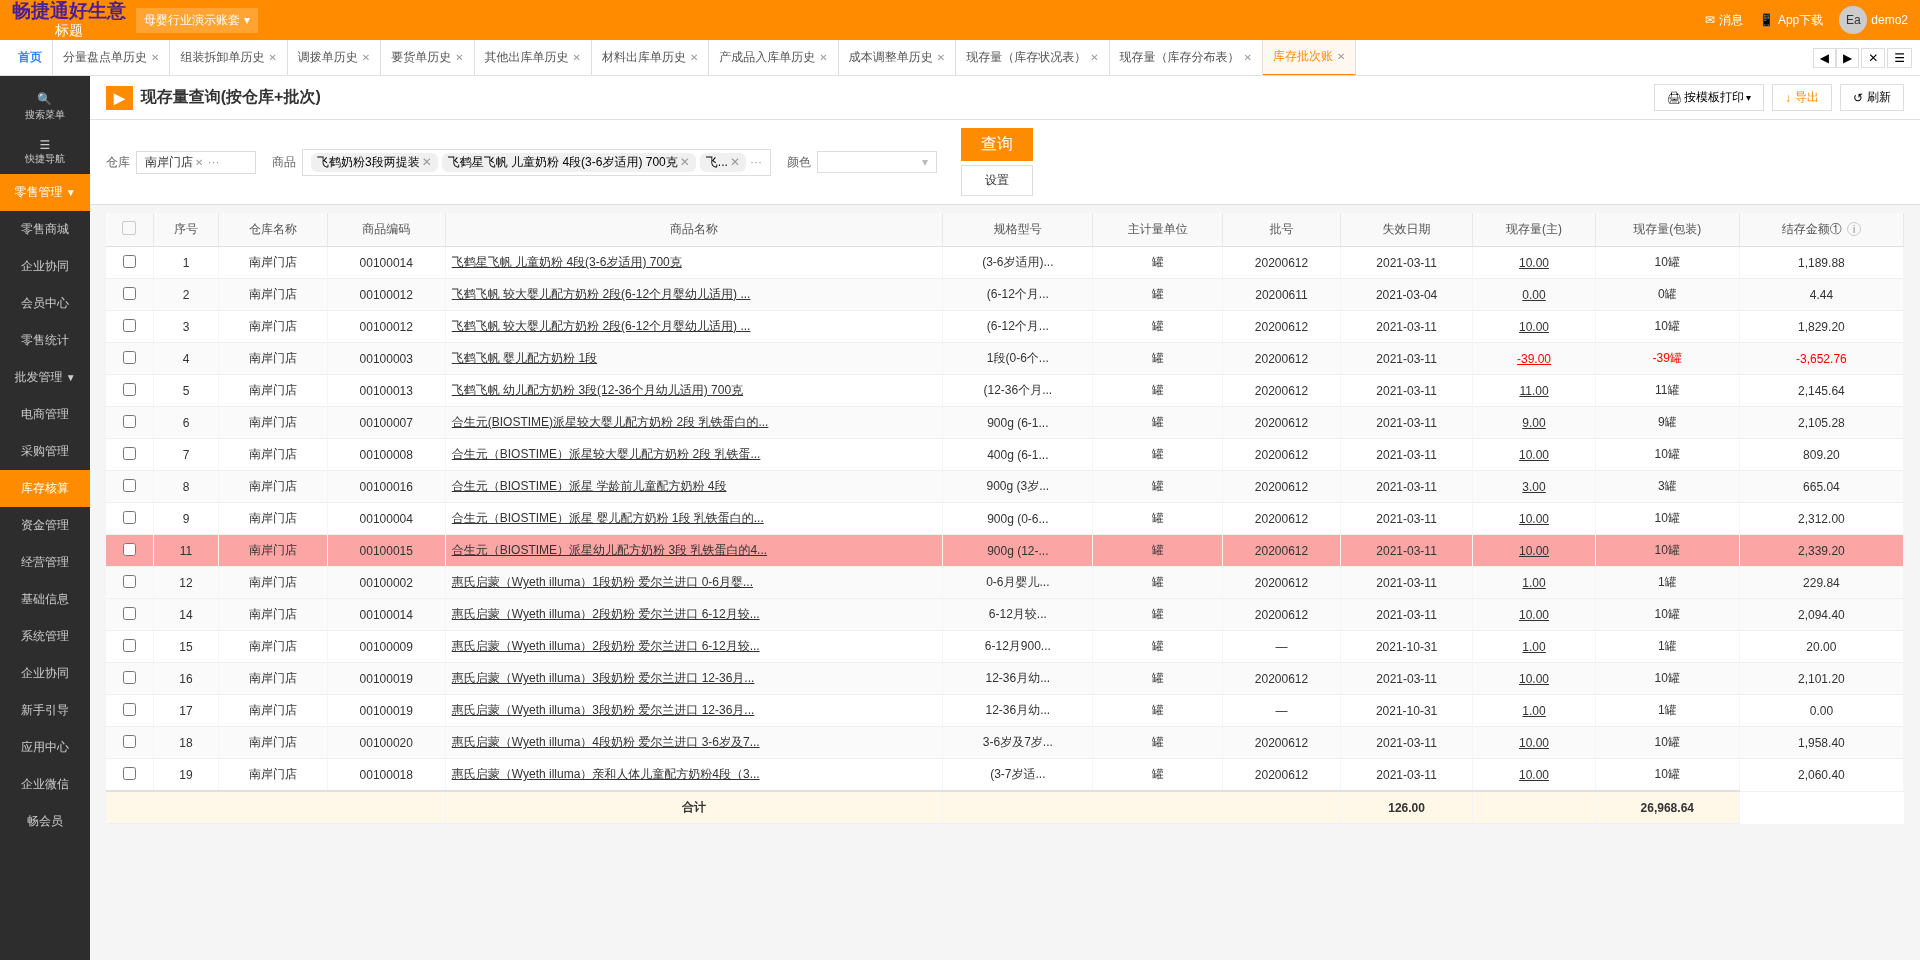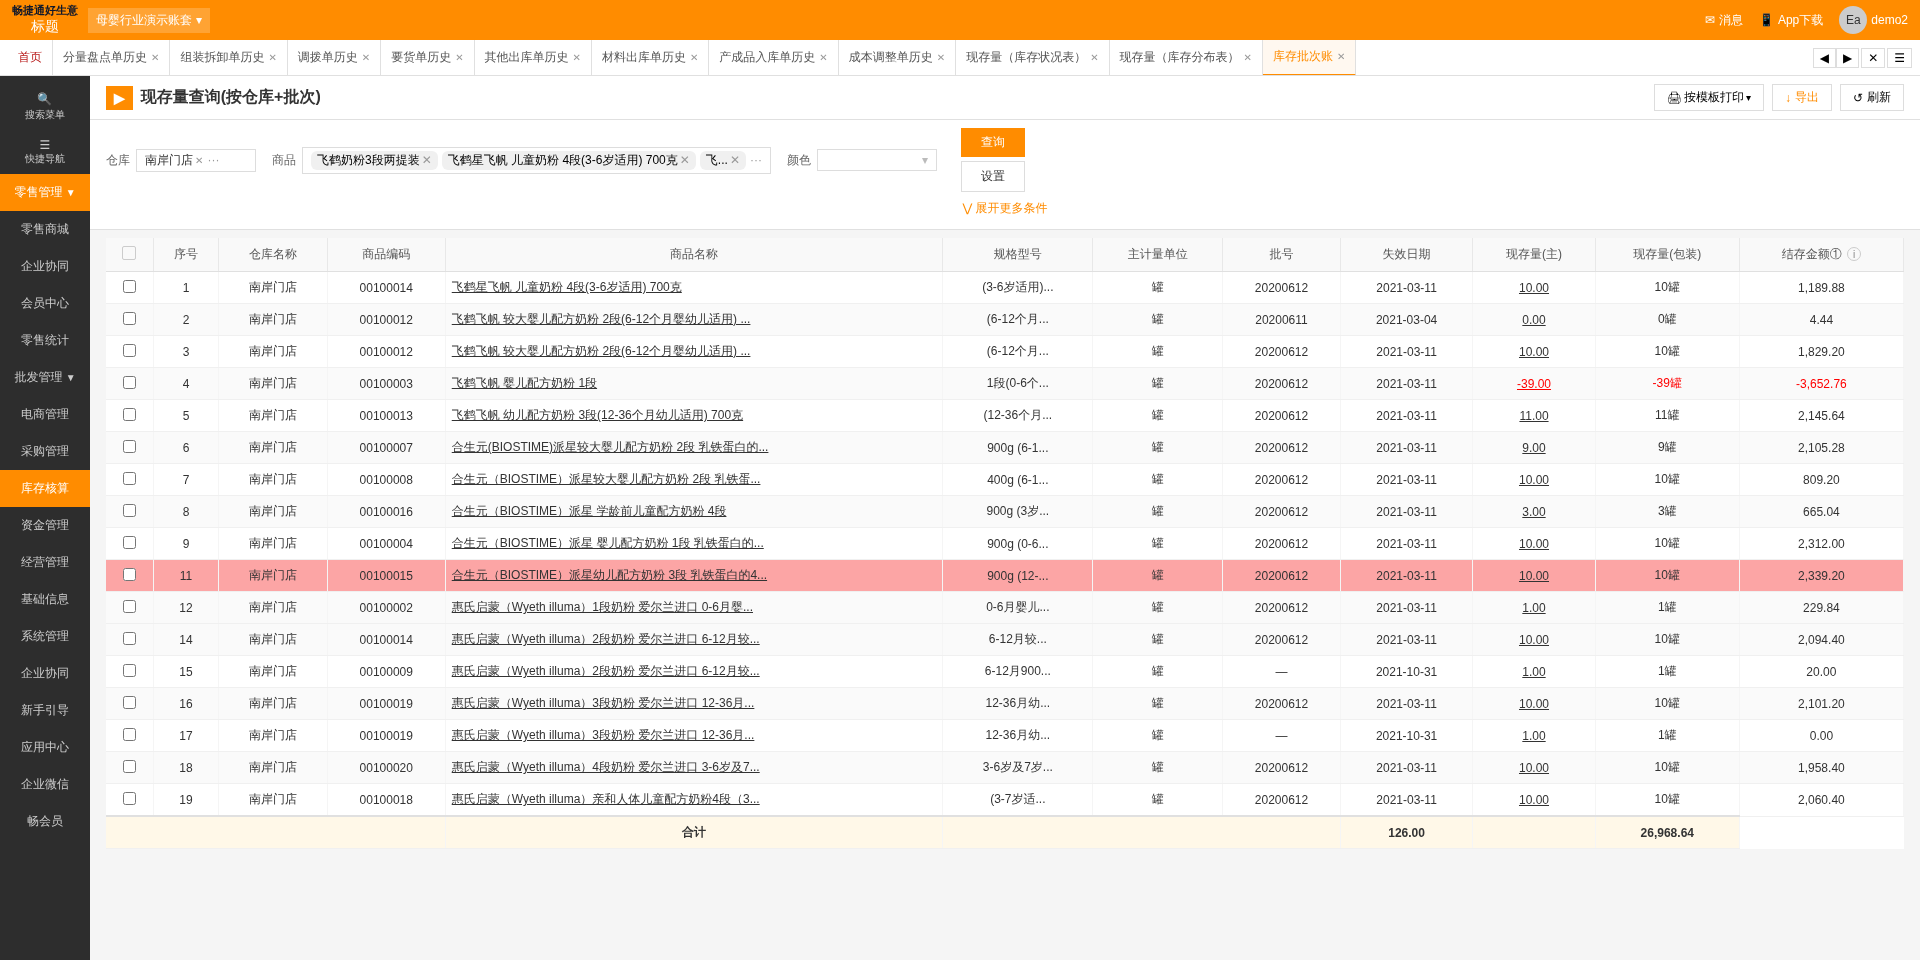--- a/index.html
+++ b/index.html
@@ -1,33 +1,33 @@
 <!DOCTYPE html>
 <html><head>
   <meta charset="utf-8">
   <style>
     * { box-sizing: border-box; margin: 0; padding: 0; font-family: 'Microsoft YaHei', Arial, sans-serif; font-size: 12px; }
     body { background: #f5f5f5; display: flex; flex-direction: column; height: 960px; overflow: hidden; }
 
     
     .top-bar { background: #ff8c00; display: flex; align-items: center; padding: 0 12px; height: 40px; color: white; }
     .logo-area { display: flex; flex-direction: column; align-items: center; margin-right: 10px; }
-    .logo-text { font-size: 11px; font-weight: bold; color: #0f172a; line-height: 1.2; }
+    .logo-text { font-size: 19px; font-weight: bold; color: #4c1d95; line-height: 1.2; }
     .logo-sub { font-size: 14px; color: white; }
     .dropdown-btn { background: rgba(255,255,255,0.2); border: none; color: white; padding: 4px 8px; cursor: pointer; display: flex; align-items: center; gap: 4px; font-size: 12px; }
     .top-right { margin-left: auto; display: flex; align-items: center; gap: 16px; color: white; }
     .top-right span { display: flex; align-items: center; gap: 4px; cursor: pointer; }
     .avatar { width: 28px; height: 28px; border-radius: 50%; background: #ccc; display: flex; align-items: center; justify-content: center; font-size: 11px; color: #333; }
 
     
     .tab-bar { background: #fff; border-bottom: 1px solid #e0e0e0; display: flex; align-items: center; height: 36px; padding: 0 8px; overflow: hidden; }
     .tab { display: flex; align-items: center; padding: 0 10px; height: 36px; border-right: 1px solid #e0e0e0; cursor: pointer; white-space: nowrap; font-size: 12px; color: #555; flex-shrink: 0; }
     .tab.active { color: #ff8c00; background: #fff8f0; border-bottom: 2px solid #ff8c00; }
     .tab .close-icon { margin-left: 4px; color: #999; font-size: 10px; }
-    .tab-home { color: #b91c1c; font-weight: normal; }
+    .tab-home { color: #3b82f6; font-weight: bold; }
     .tab-arrows { display: flex; margin-left: auto; }
     .tab-arrow { background: none; border: 1px solid #ddd; padding: 2px 6px; cursor: pointer; font-size: 12px; }
     .tab-close-all { background: none; border: 1px solid #ddd; padding: 2px 6px; cursor: pointer; font-size: 12px; margin-left: 2px; }
 
     
     .main-layout { display: flex; flex: 1; overflow: hidden; }
 
     
     .sidebar { width: 90px; background: #2d2d2d; display: flex; flex-direction: column; align-items: center; padding-top: 8px; overflow-y: auto; flex-shrink: 0; }
     .sidebar-search { color: #ccc; padding: 8px 0; text-align: center; cursor: pointer; width: 100%; }
@@ -52,21 +52,21 @@
     .filter-row { display: flex; align-items: center; gap: 16px; flex-wrap: wrap; }
     .filter-group { display: flex; align-items: center; gap: 6px; }
     .filter-label { color: #666; white-space: nowrap; }
     .filter-tag-container { display: flex; align-items: center; gap: 4px; border: 1px solid #ddd; padding: 2px 8px; min-width: 120px; background: #fff; }
     .filter-tag { background: #fff; color: #333; display: flex; align-items: center; gap: 2px; font-size: 12px; }
     .filter-tag .remove { cursor: pointer; color: #999; font-size: 10px; }
     .filter-dots { color: #999; cursor: pointer; }
     .filter-expand { color: #ff8c00; cursor: pointer; font-size: 12px; text-align: center; padding: 4px; }
     .expand-row { display: flex; justify-content: center; margin-top: 4px; }
 
-    .btn-orange { background: #ff8c00; color: white; border: none; padding: 6px 20px; cursor: pointer; font-size: 12px; }
+    .btn-orange { background: #ff8c00; color: white; border: none; padding: 6px 20px; cursor: pointer; font-size: 16px; }
     .btn-setting { background: #fff; color: #333; border: 1px solid #ddd; padding: 6px 16px; cursor: pointer; font-size: 12px; }
 
     .filter-tag-input { border: 1px solid #ddd; background: #fff; padding: 3px 8px; min-width: 200px; display: flex; flex-wrap: wrap; align-items: center; gap: 4px; }
     .tag-item { background: #f0f0f0; padding: 1px 6px; border-radius: 6px; display: flex; align-items: center; gap: 2px; }
     .tag-item .x { cursor: pointer; color: #999; }
 
     .filter-input-simple { border: 1px solid #ddd; padding: 3px 8px; min-width: 120px; color: #333; display: flex; align-items: center; }
 
     
     .table-container { flex: 1; overflow: auto; padding: 8px 16px; }
@@ -304,26 +304,20 @@
             <span style="color:#bbb;">▾</span>
           </div>
         </div>
 
         <div class="search-btn-area">
           <button class="btn-orange">查询</button>
           <button class="btn-setting">设置</button>
         </div>
       </div>
 
-      <div class="expand-row">
-        <span class="filter-expand">
-          <span>⋁</span>
-          <span>展开更多条件</span>
-        </span>
-      </div>
     </div>
 
     <div class="table-container">
       <table>
         <thead>
           <tr>
             <th><span class="th-icon"></span></th>
             <th><span>序号</span></th>
             <th><span>仓库名称</span></th>
             <th><span>商品编码</span></th>

